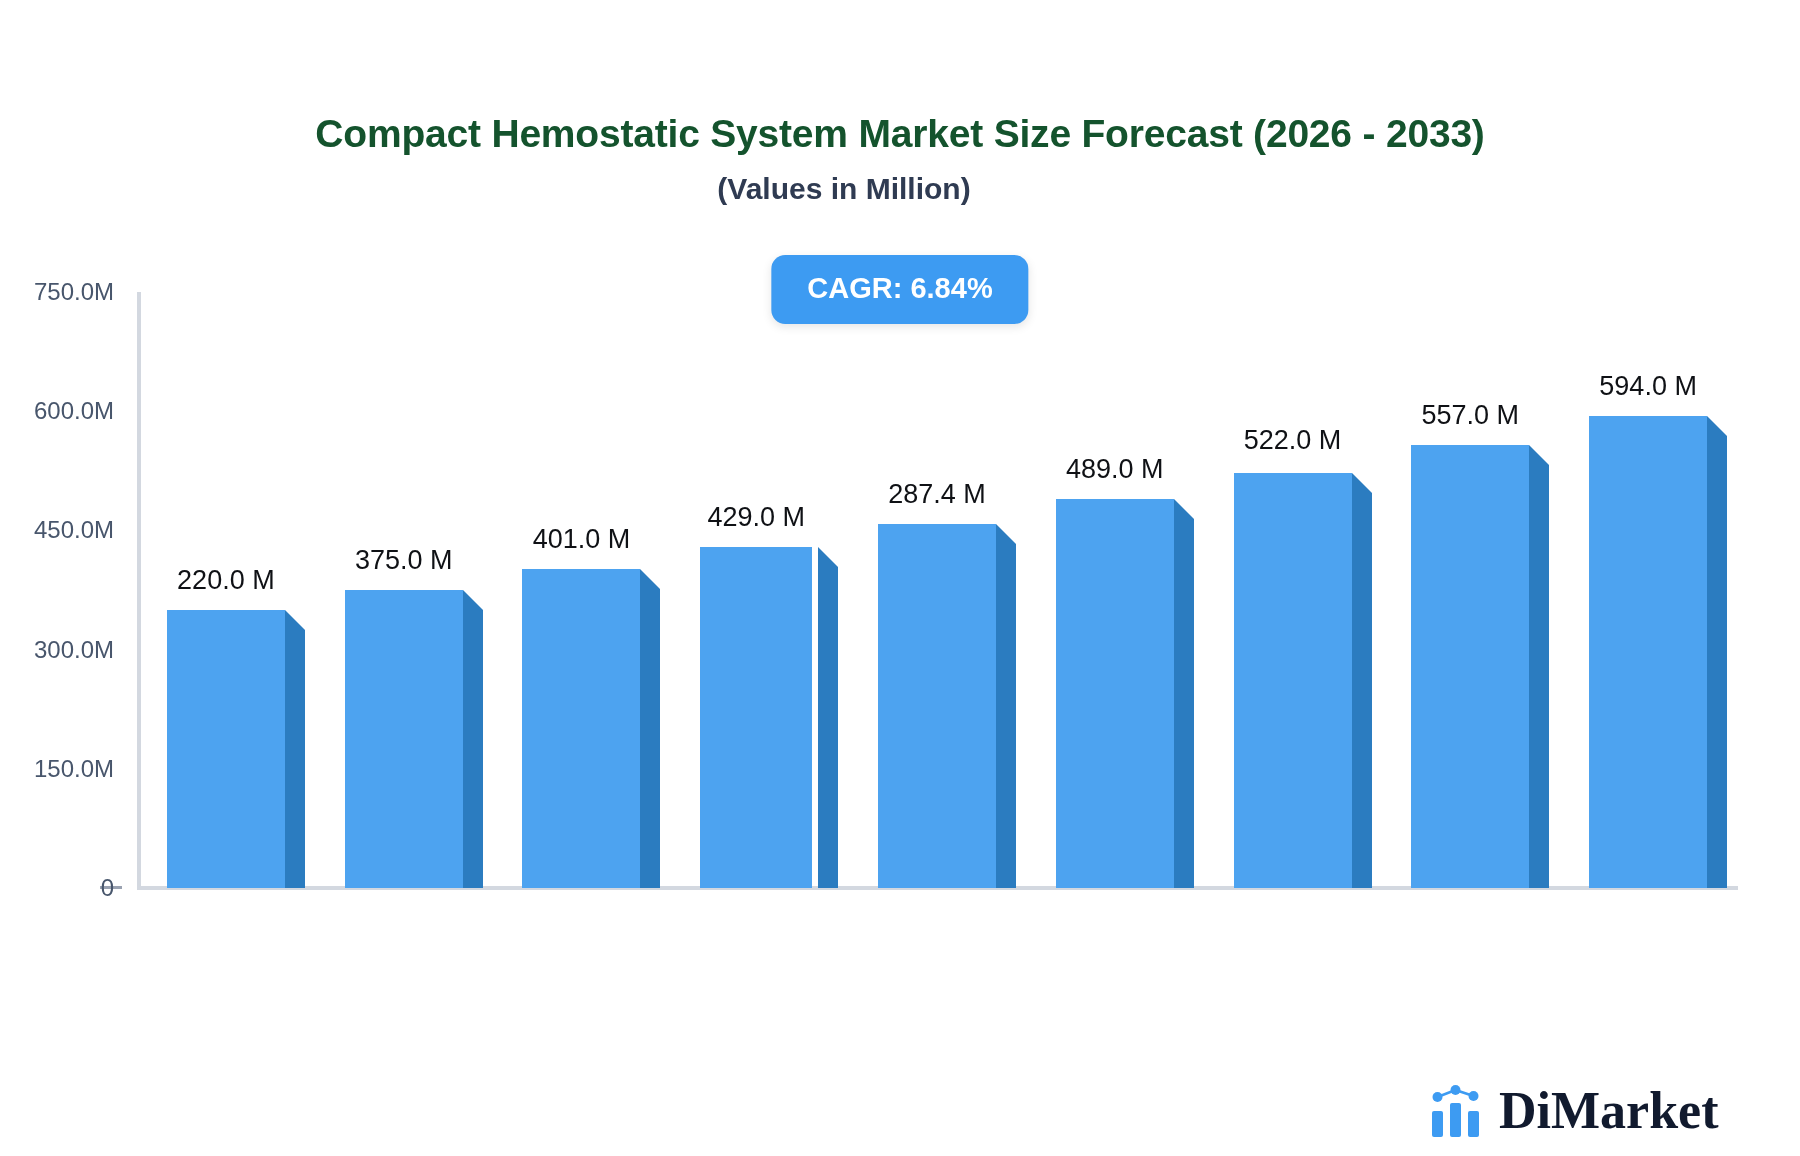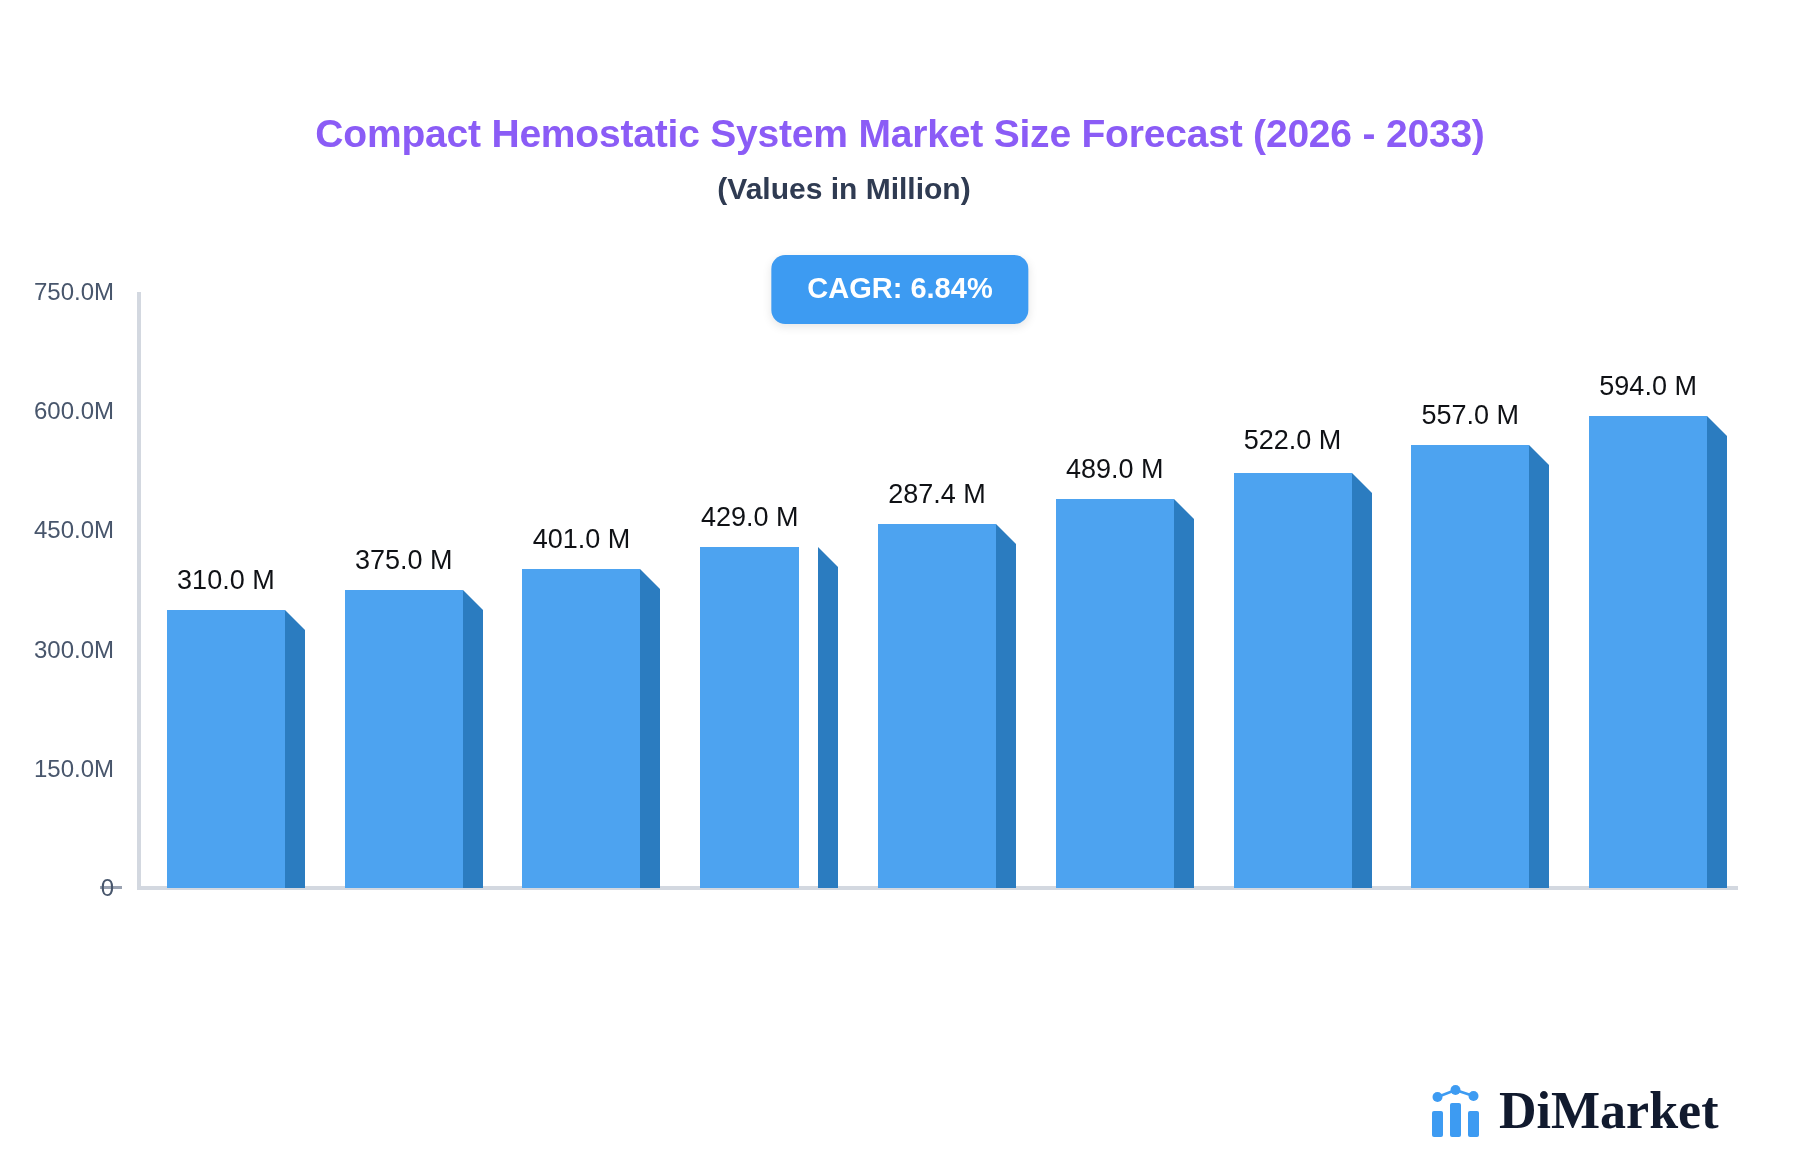--- a/index.html
+++ b/index.html
@@ -23,21 +23,21 @@
 
   
   .title {
     position: absolute;
     top: 112px;
     left: 0;
     width: 1800px;
     text-align: center;
     font-size: 39px;
     font-weight: bold;
-    color: #8b5cf6;
+    color: #14532d;
     letter-spacing: -0.2px;
   }
   .subtitle {
     position: absolute;
     top: 172px;
     left: 0;
     width: 1688px;
     text-align: center;
     font-size: 30px;
     font-weight: bold;
@@ -182,35 +182,35 @@
       <div class="ytick" style="top: 649.6px;">300.0M</div>
       <div class="ytick" style="top: 768.8px;">150.0M</div>
       <div class="ytick" style="top: 888px;">0</div>
     </div>
 
   <div class="plot" id="plot">
       <div class="bar-group" style="left: 29.8889px; width: 118px; height: 278.133px;">
         <div class="bar-side" style="left: 118px; height: 258.133px; background: rgb(43, 124, 192);"></div>
         <div class="bar-top" style="left: 118px; bottom: 258.133px; border-left: 20px solid rgb(43, 124, 192); border-top: 20px solid transparent;"></div>
         <div class="bar-face" style="height: 278.133px; background: rgb(77, 163, 240);"></div>
-        <div class="bar-label" style="bottom: 292.133px;">310.0 M</div>
+        <div class="bar-label" style="bottom: 292.133px;">220.0 M</div>
       </div>
       <div class="bar-group" style="left: 207.667px; width: 118px; height: 298px;">
         <div class="bar-side" style="left: 118px; height: 278px; background: rgb(43, 124, 192);"></div>
         <div class="bar-top" style="left: 118px; bottom: 278px; border-left: 20px solid rgb(43, 124, 192); border-top: 20px solid transparent;"></div>
         <div class="bar-face" style="height: 298px; background: rgb(77, 163, 240);"></div>
         <div class="bar-label" style="bottom: 312px;">375.0 M</div>
       </div>
       <div class="bar-group" style="left: 385.444px; width: 118px; height: 318.661px;">
         <div class="bar-side" style="left: 118px; height: 298.661px; background: rgb(43, 124, 192);"></div>
         <div class="bar-top" style="left: 118px; bottom: 298.661px; border-left: 20px solid rgb(43, 124, 192); border-top: 20px solid transparent;"></div>
         <div class="bar-face" style="height: 318.661px; background: rgb(77, 163, 240);"></div>
         <div class="bar-label" style="bottom: 332.661px;">401.0 M</div>
       </div>
-      <div class="bar-group" style="left: 563.222px; width: 99px; height: 340.912px;">
+      <div class="bar-group" style="left: 563.222px; width: 112px; height: 340.912px;">
         <div class="bar-side" style="left: 118px; height: 320.912px; background: rgb(43, 124, 192);"></div>
         <div class="bar-top" style="left: 118px; bottom: 320.912px; border-left: 20px solid rgb(43, 124, 192); border-top: 20px solid transparent;"></div>
         <div class="bar-face" style="height: 340.912px; background: rgb(77, 163, 240);"></div>
         <div class="bar-label" style="bottom: 354.912px;">429.0 M</div>
       </div>
       <div class="bar-group" style="left: 741px; width: 118px; height: 363.957px;">
         <div class="bar-side" style="left: 118px; height: 343.957px; background: rgb(43, 124, 192);"></div>
         <div class="bar-top" style="left: 118px; bottom: 343.957px; border-left: 20px solid rgb(43, 124, 192); border-top: 20px solid transparent;"></div>
         <div class="bar-face" style="height: 363.957px; background: rgb(77, 163, 240);"></div>
         <div class="bar-label" style="bottom: 377.957px;">287.4 M</div>

